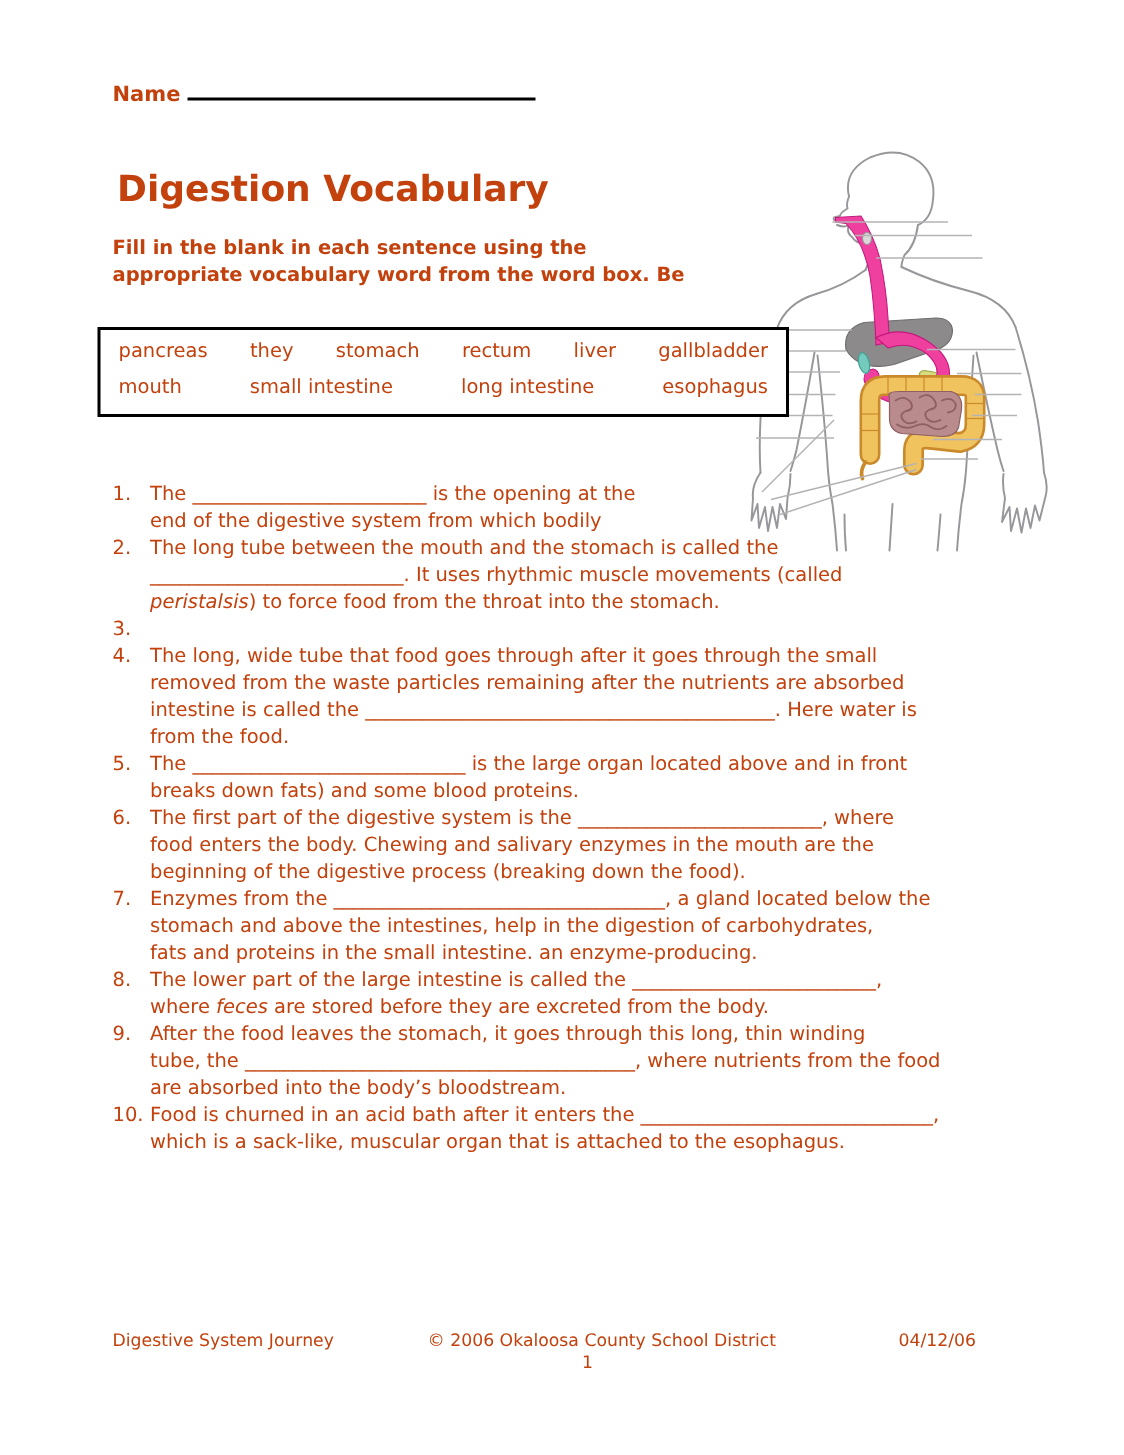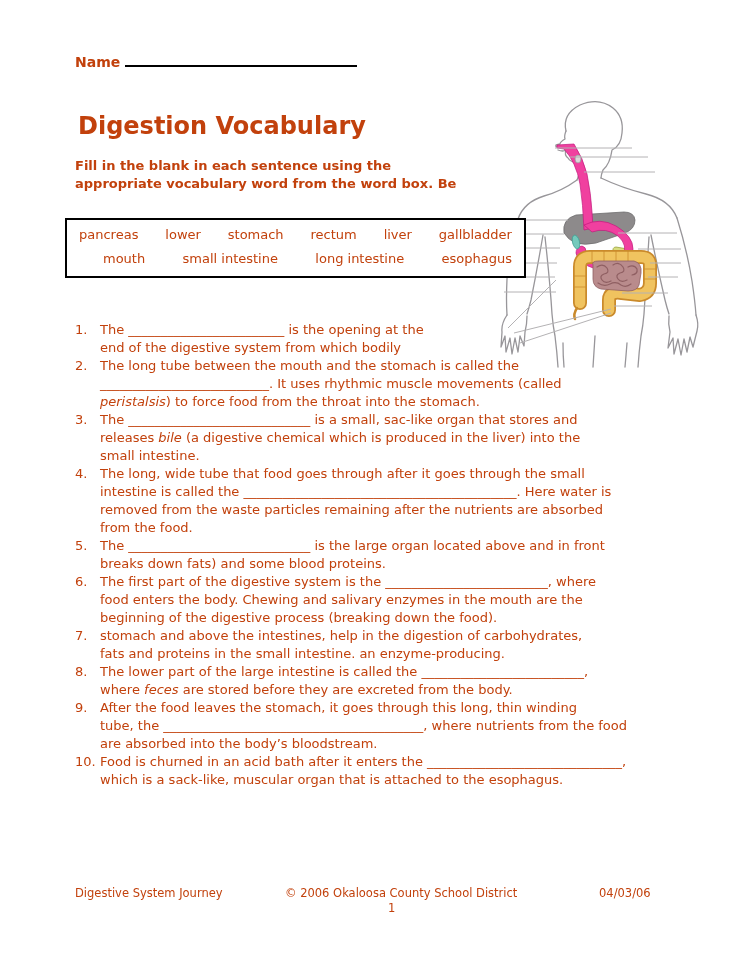--- a/index.html
+++ b/index.html
@@ -11,21 +11,21 @@
   }
   .name-row { position:absolute; top:52px; left:75px; font-size:14px; font-weight:bold; }
   .name-line { display:inline-block; width:232px; height:13px; border-bottom:2px solid #000; margin-left:5px; }
   .title { position:absolute; top:108px; left:74px; margin:4px; font-size:24px; font-weight:bold; }
   .instructions { position:absolute; top:157px; left:75px; font-size:13px; font-weight:bold; line-height:18px; }
   .word-box {
     position:absolute; top:218px; left:65px; width:461px; box-sizing:border-box;
     border:2px solid #000; background:#fff; z-index:3; padding:7px 12px 9px 12px;
   }
   .wb-row { display:flex; justify-content:space-between; font-size:13px; line-height:16px;gap:16px; }
-  .wb-row + .wb-row { margin-top:8px;margin-left:24px; }
+  .wb-row + .wb-row { margin-top:8px; }
   .questions { position:absolute; top:321px; left:75px; font-size:13px; line-height:18px; z-index:2; }
   .q { display:flex; }
   .qnum { width:25px; flex:none; }
   .qline { white-space:pre; }
   em { font-style:italic; }
   .figure { position:absolute; left:500px; top:86px; z-index:1; overflow:visible; }
   .bodyline { fill:none; stroke:var(--c-outline); stroke-width:1.3; stroke-linecap:round; stroke-linejoin:round; }
   .pline line { stroke:var(--c-pointer); stroke-width:1; }
   .liver { fill:var(--c-liver); stroke:var(--c-liver_dark); stroke-width:.8; }
   .eso, .stomach { fill:var(--c-pink); stroke:var(--c-pink_dark); stroke-width:.7; }
@@ -56,21 +56,21 @@
   <h1 class="title">Digestion Vocabulary</h1>
 
   <div class="instructions">
       <div>Fill in the blank in each sentence using the</div>
       <div>appropriate vocabulary word from the word box. Be</div>
     </div>
 
   <div class="word-box">
     <div class="wb-row">
         <span>pancreas</span>
-        <span>lower</span>
+        <span>they</span>
         <span>stomach</span>
         <span>rectum</span>
         <span>liver</span>
         <span>gallbladder</span>
       </div>
     <div class="wb-row">
         <span>mouth</span>
         <span>small intestine</span>
         <span>long intestine</span>
         <span>esophagus</span>
@@ -162,32 +162,27 @@
       <div class="q">
         <span class="qnum">2.</span>
         <div>
           <div class="qline">The long tube between the mouth and the stomach is called the</div>
           <div class="qline">__________________________. It uses rhythmic muscle movements (called</div>
           <div class="qline"><em>peristalsis</em>) to force food from the throat into the stomach.</div>
         </div>
       </div>
       <div class="q">
         <span class="qnum">3.</span>
-        <div>
-          <div class="qline">The ____________________________ is a small, sac-like organ that stores and</div>
-          <div class="qline">releases <em>bile</em> (a digestive chemical which is produced in the liver) into the</div>
-          <div class="qline">small intestine.</div>
-        </div>
       </div>
       <div class="q">
         <span class="qnum">4.</span>
         <div>
           <div class="qline">The long, wide tube that food goes through after it goes through the small</div>
+          <div class="qline">removed from the waste particles remaining after the nutrients are absorbed</div>
           <div class="qline">intestine is called the __________________________________________. Here water is</div>
-          <div class="qline">removed from the waste particles remaining after the nutrients are absorbed</div>
           <div class="qline">from the food.</div>
         </div>
       </div>
       <div class="q">
         <span class="qnum">5.</span>
         <div>
           <div class="qline">The ____________________________ is the large organ located above and in front</div>
           <div class="qline">breaks down fats) and some blood proteins.</div>
         </div>
       </div>
@@ -195,20 +190,21 @@
         <span class="qnum">6.</span>
         <div>
           <div class="qline">The first part of the digestive system is the _________________________, where</div>
           <div class="qline">food enters the body. Chewing and salivary enzymes in the mouth are the</div>
           <div class="qline">beginning of the digestive process (breaking down the food).</div>
         </div>
       </div>
       <div class="q">
         <span class="qnum">7.</span>
         <div>
+          <div class="qline">Enzymes from the __________________________________, a gland located below the</div>
           <div class="qline">stomach and above the intestines, help in the digestion of carbohydrates,</div>
           <div class="qline">fats and proteins in the small intestine. an enzyme-producing.</div>
         </div>
       </div>
       <div class="q">
         <span class="qnum">8.</span>
         <div>
           <div class="qline">The lower part of the large intestine is called the _________________________,</div>
           <div class="qline">where <em>feces</em> are stored before they are excreted from the body.</div>
         </div>
@@ -226,17 +222,17 @@
         <div>
           <div class="qline">Food is churned in an acid bath after it enters the ______________________________,</div>
           <div class="qline">which is a sack-like, muscular organ that is attached to the esophagus.</div>
         </div>
       </div>
     </div>
 
   <div class="footer">
     <span class="f-left">Digestive System Journey</span>
     <span class="f-center">© 2006  Okaloosa County School District</span>
-    <span class="f-right">04/03/06</span>
+    <span class="f-right">04/12/06</span>
     <span class="f-page">1</span>
   </div>
 
 </div>
 
 </body></html>

